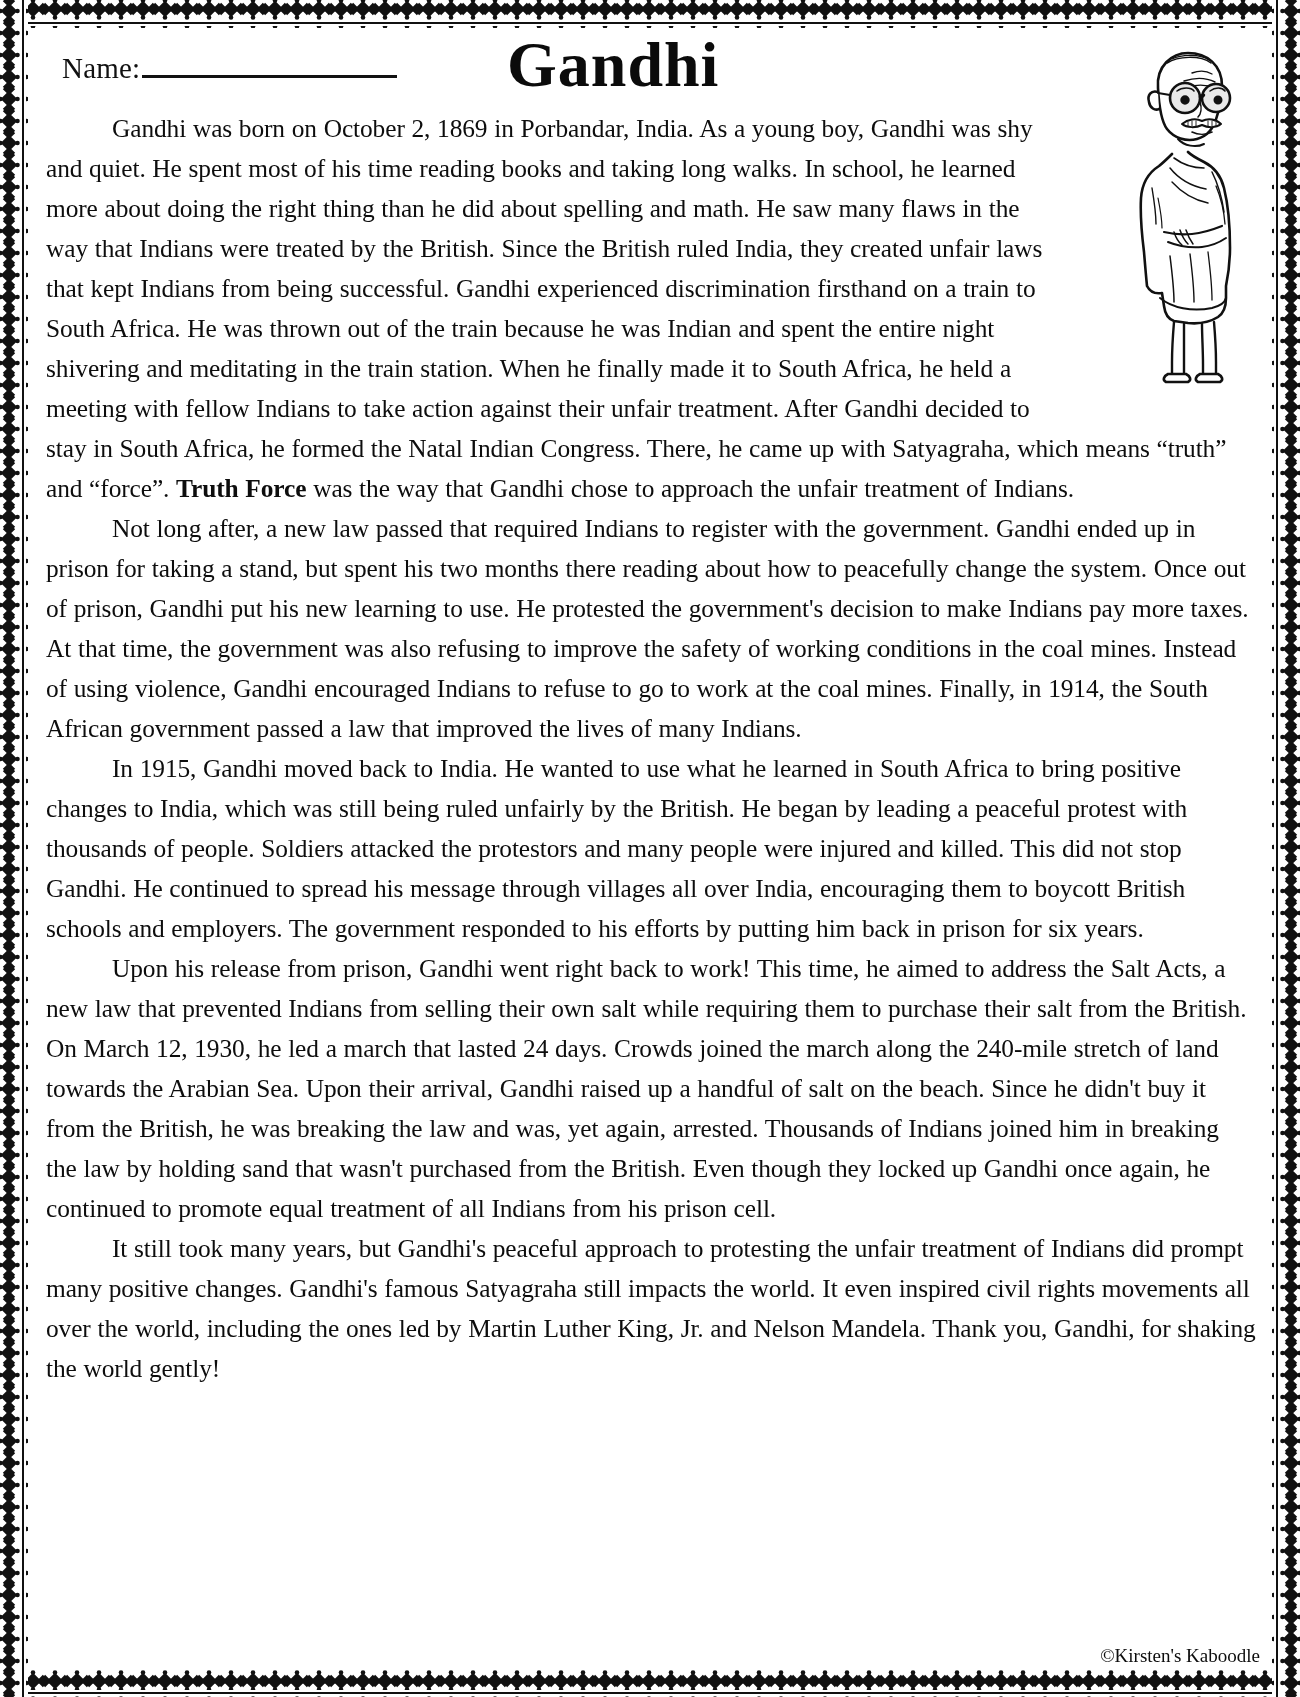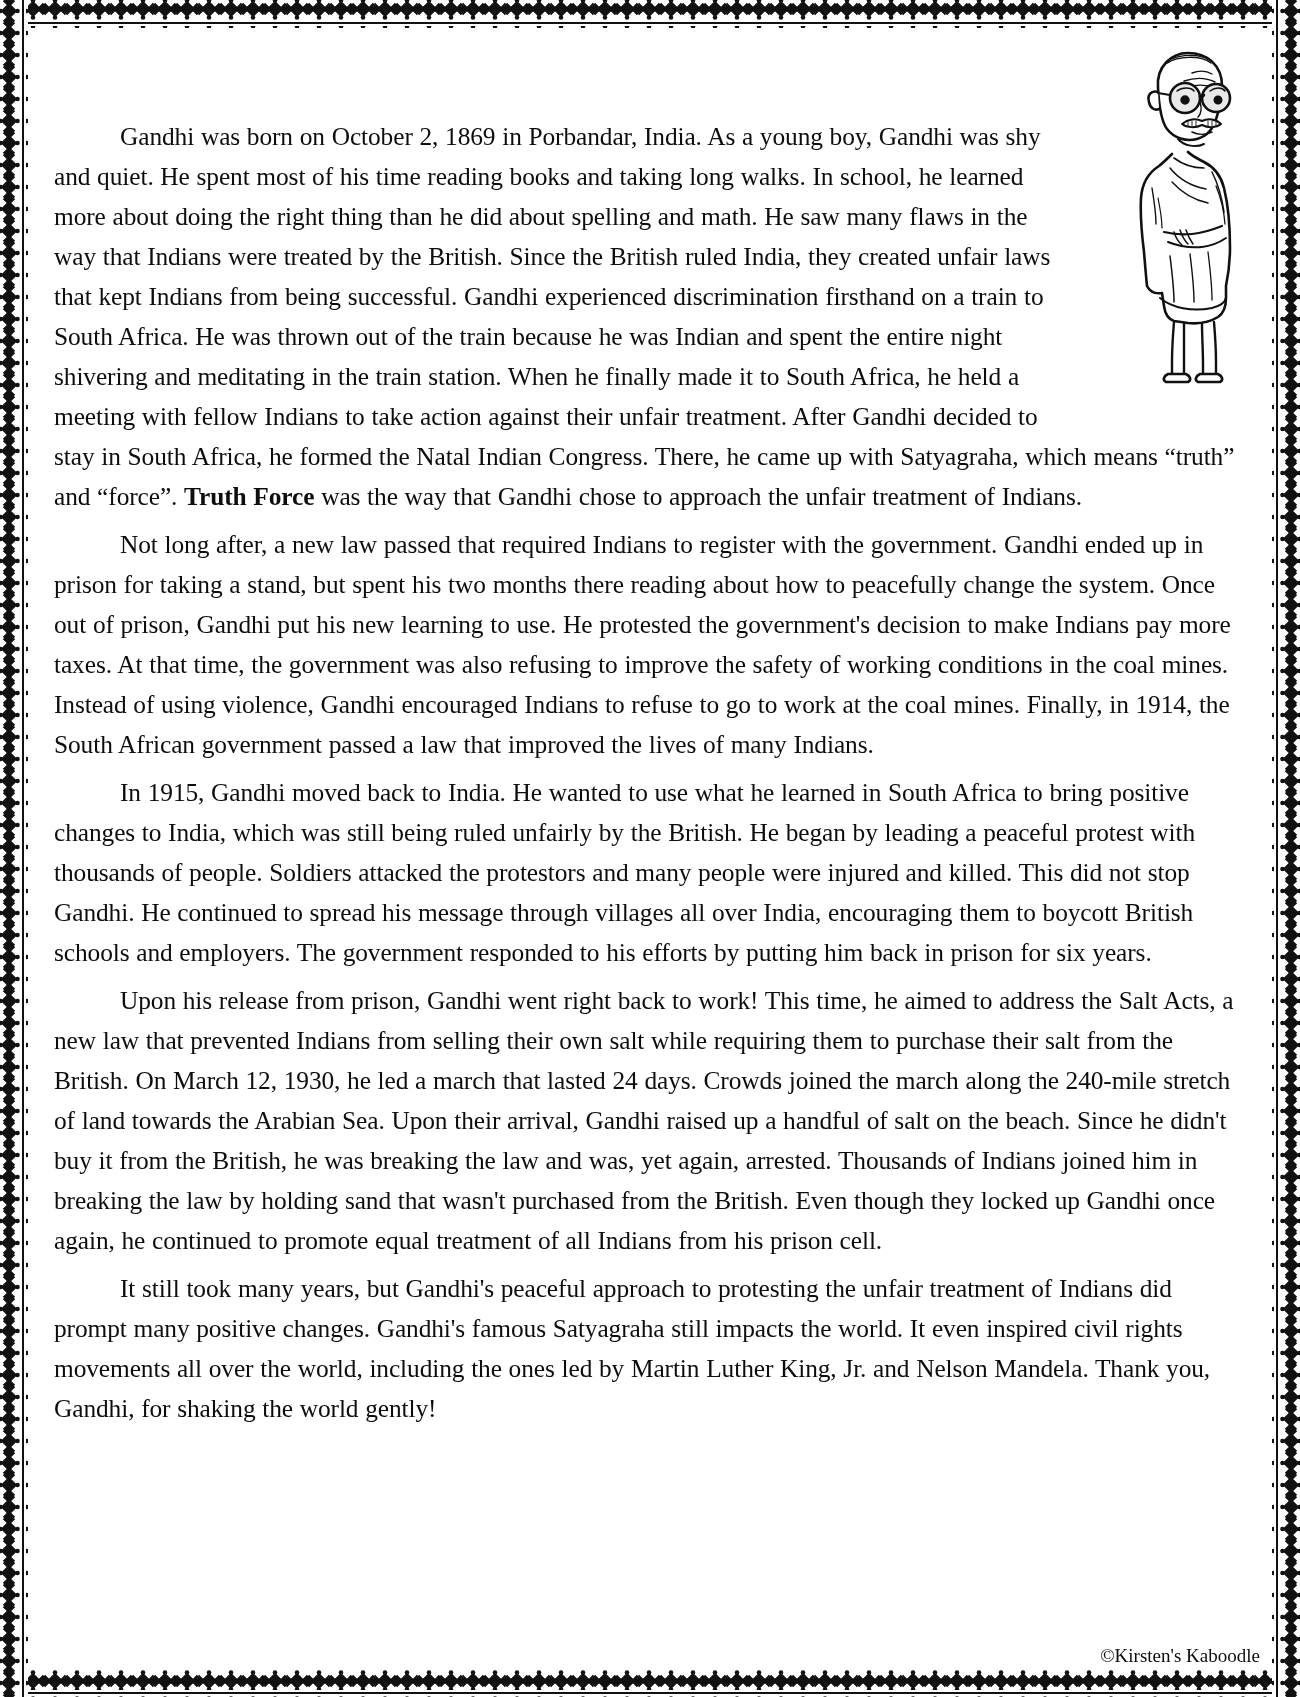--- a/index.html
+++ b/index.html
@@ -85,21 +85,21 @@
     right: 44px;
     z-index: 2;
     color: #0d0d0d;
     font-size: 25.4px;
     line-height: 40px;
     text-align: left;
     letter-spacing: -0.1px;
     word-spacing: 0.5px;
   }
   .para {
-    margin: 8px;
+    margin: 0;
     text-indent: 66px;
     hyphens: none;
   }
   
   .float-spacer {
     float: right;
     width: 196px;
     height: 290px;
     shape-outside: inset(0);
   }
@@ -169,20 +169,27 @@
           <circle cx="25.5" cy="11" r="2.3" fill="#111111"></circle>
         </pattern>
       </defs>
       <rect x="0" y="0" width="1300" height="28" fill="url(#xchain-h)"></rect>
       <rect x="0" y="1669" width="1300" height="28" fill="url(#xchain-h-b)"></rect>
       <rect x="0" y="0" width="28" height="1697" fill="url(#xchain-v)"></rect>
       <rect x="1272" y="0" width="28" height="1697" fill="url(#xchain-v-r)"></rect>
     </svg>
   </div>
 
+  <div class="header">
+    <div class="name-block">
+      <span class="name-label">Name:</span>
+      <span class="name-line" title=""></span>
+    </div>
+    <div class="title">Gandhi</div>
+  </div>
 
   <div class="illustration">
     <svg viewBox="0 0 140 350" xmlns="http://www.w3.org/2000/svg">
       <g fill="none" stroke="#111111" stroke-width="2.6" stroke-linecap="round" stroke-linejoin="round">
 
         <path d="M46,52 C44,30 60,17 76,17 C95,17 110,29 110,50
                  C110,62 108,72 105,80
                  C102,92 96,100 85,103
                  C74,106 62,102 55,93
                  C49,85 47,70 46,52 Z" fill="#ffffff"></path>

